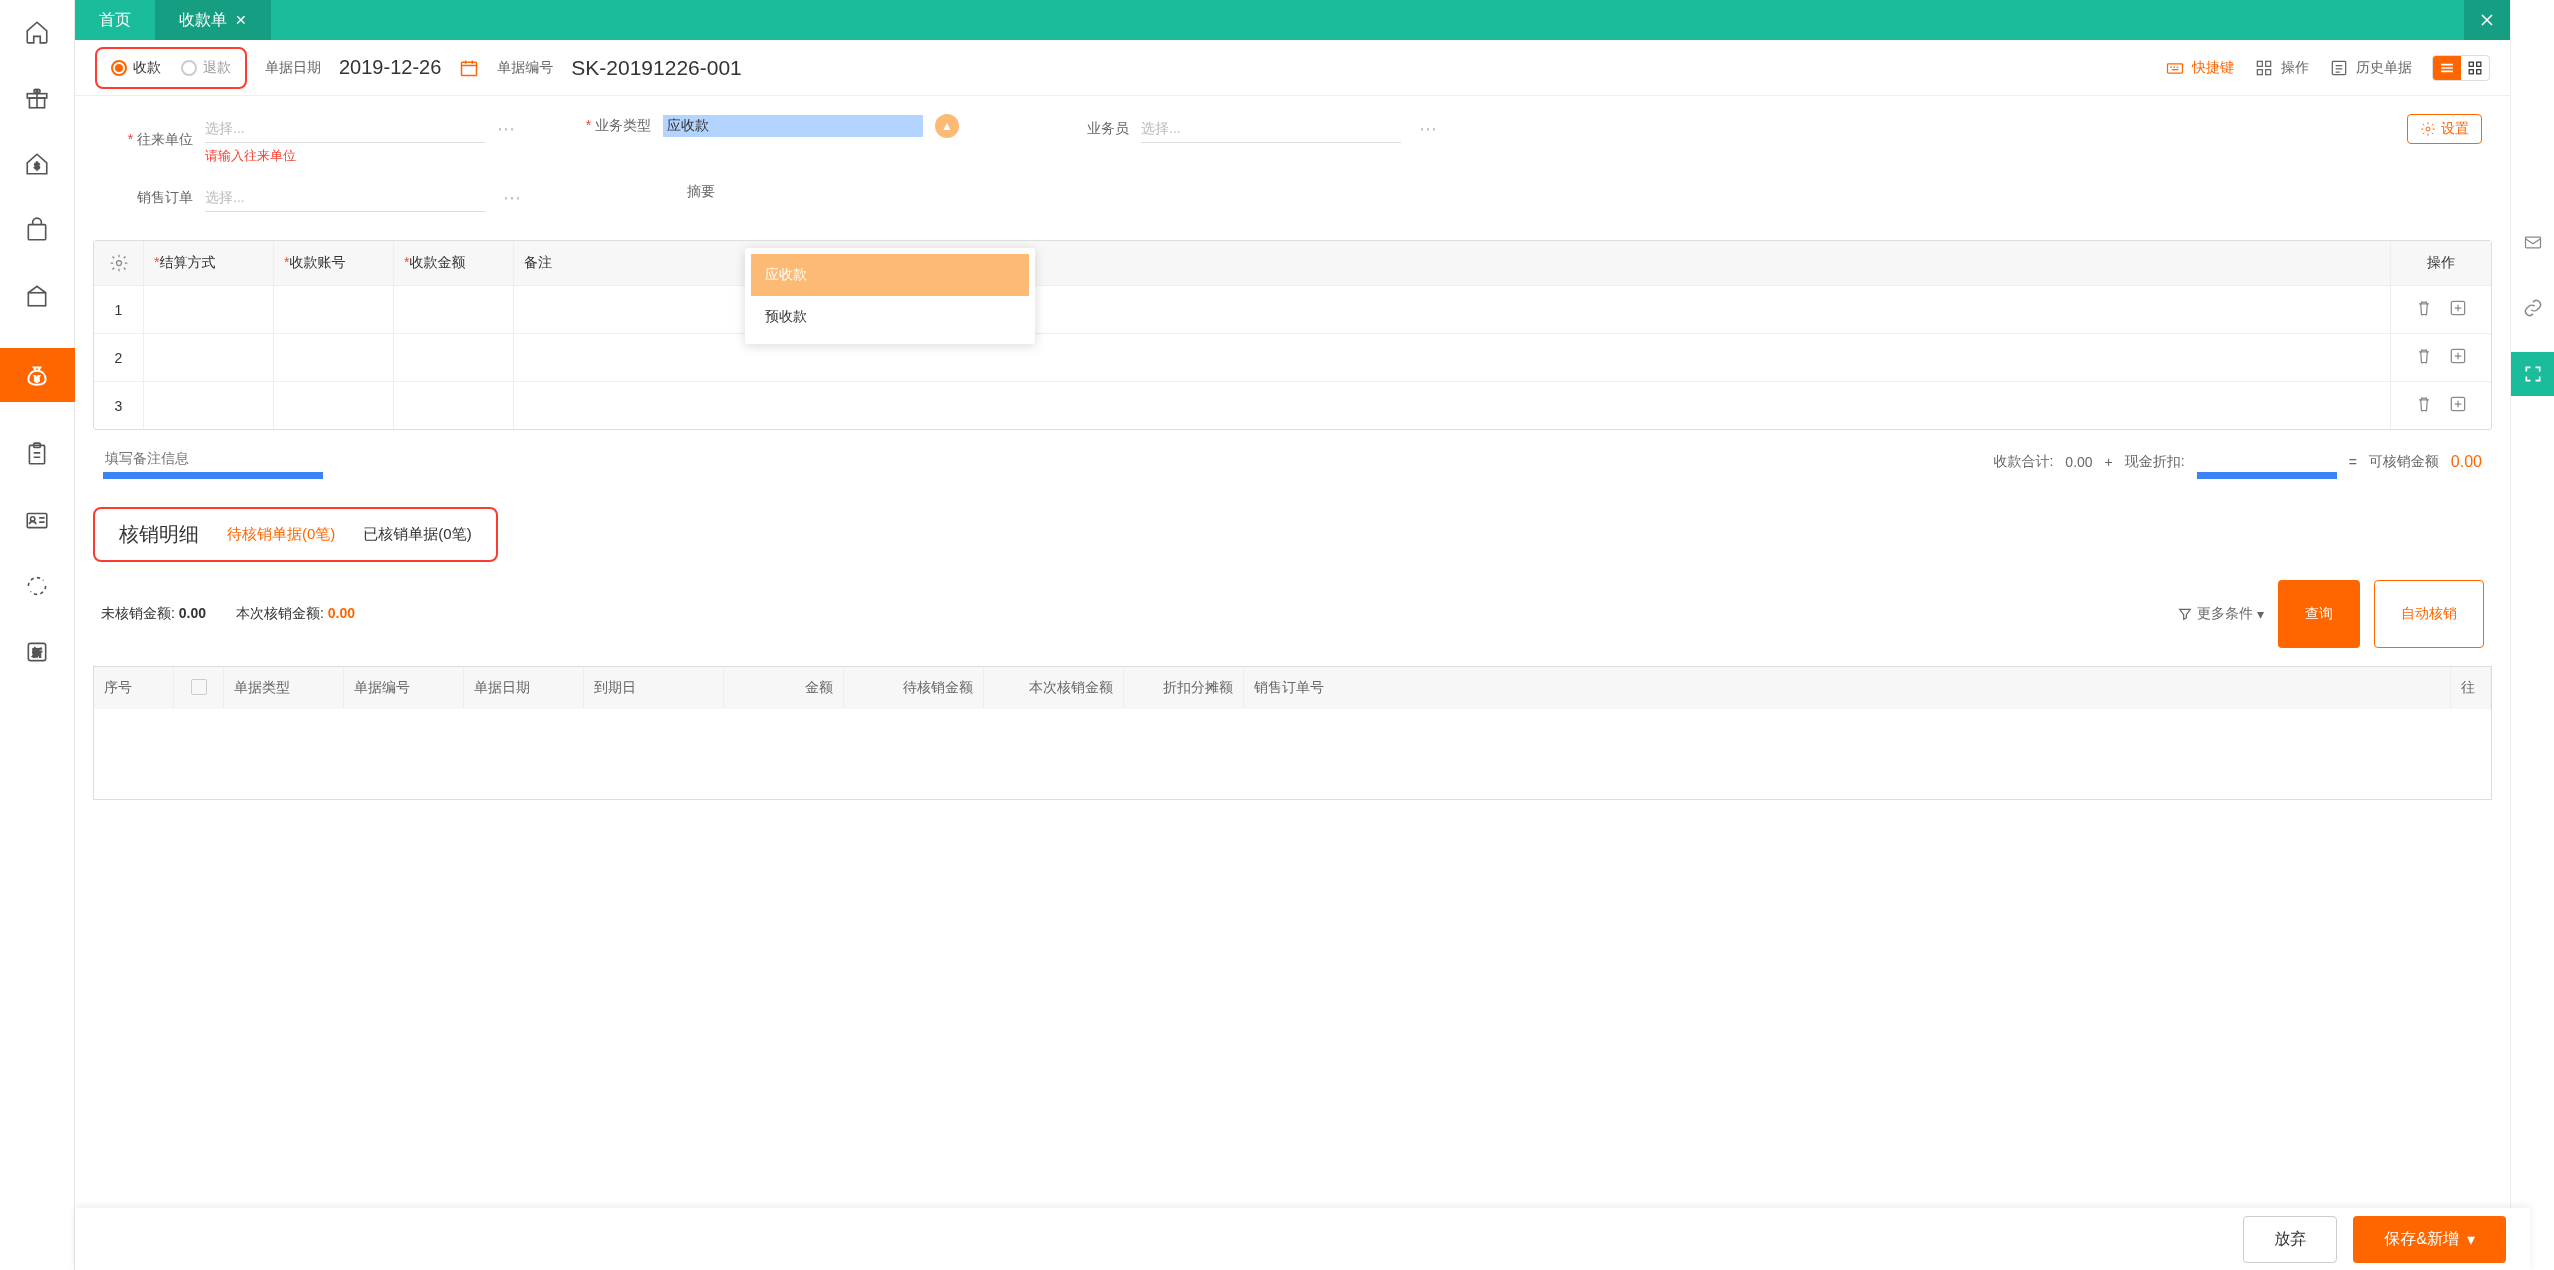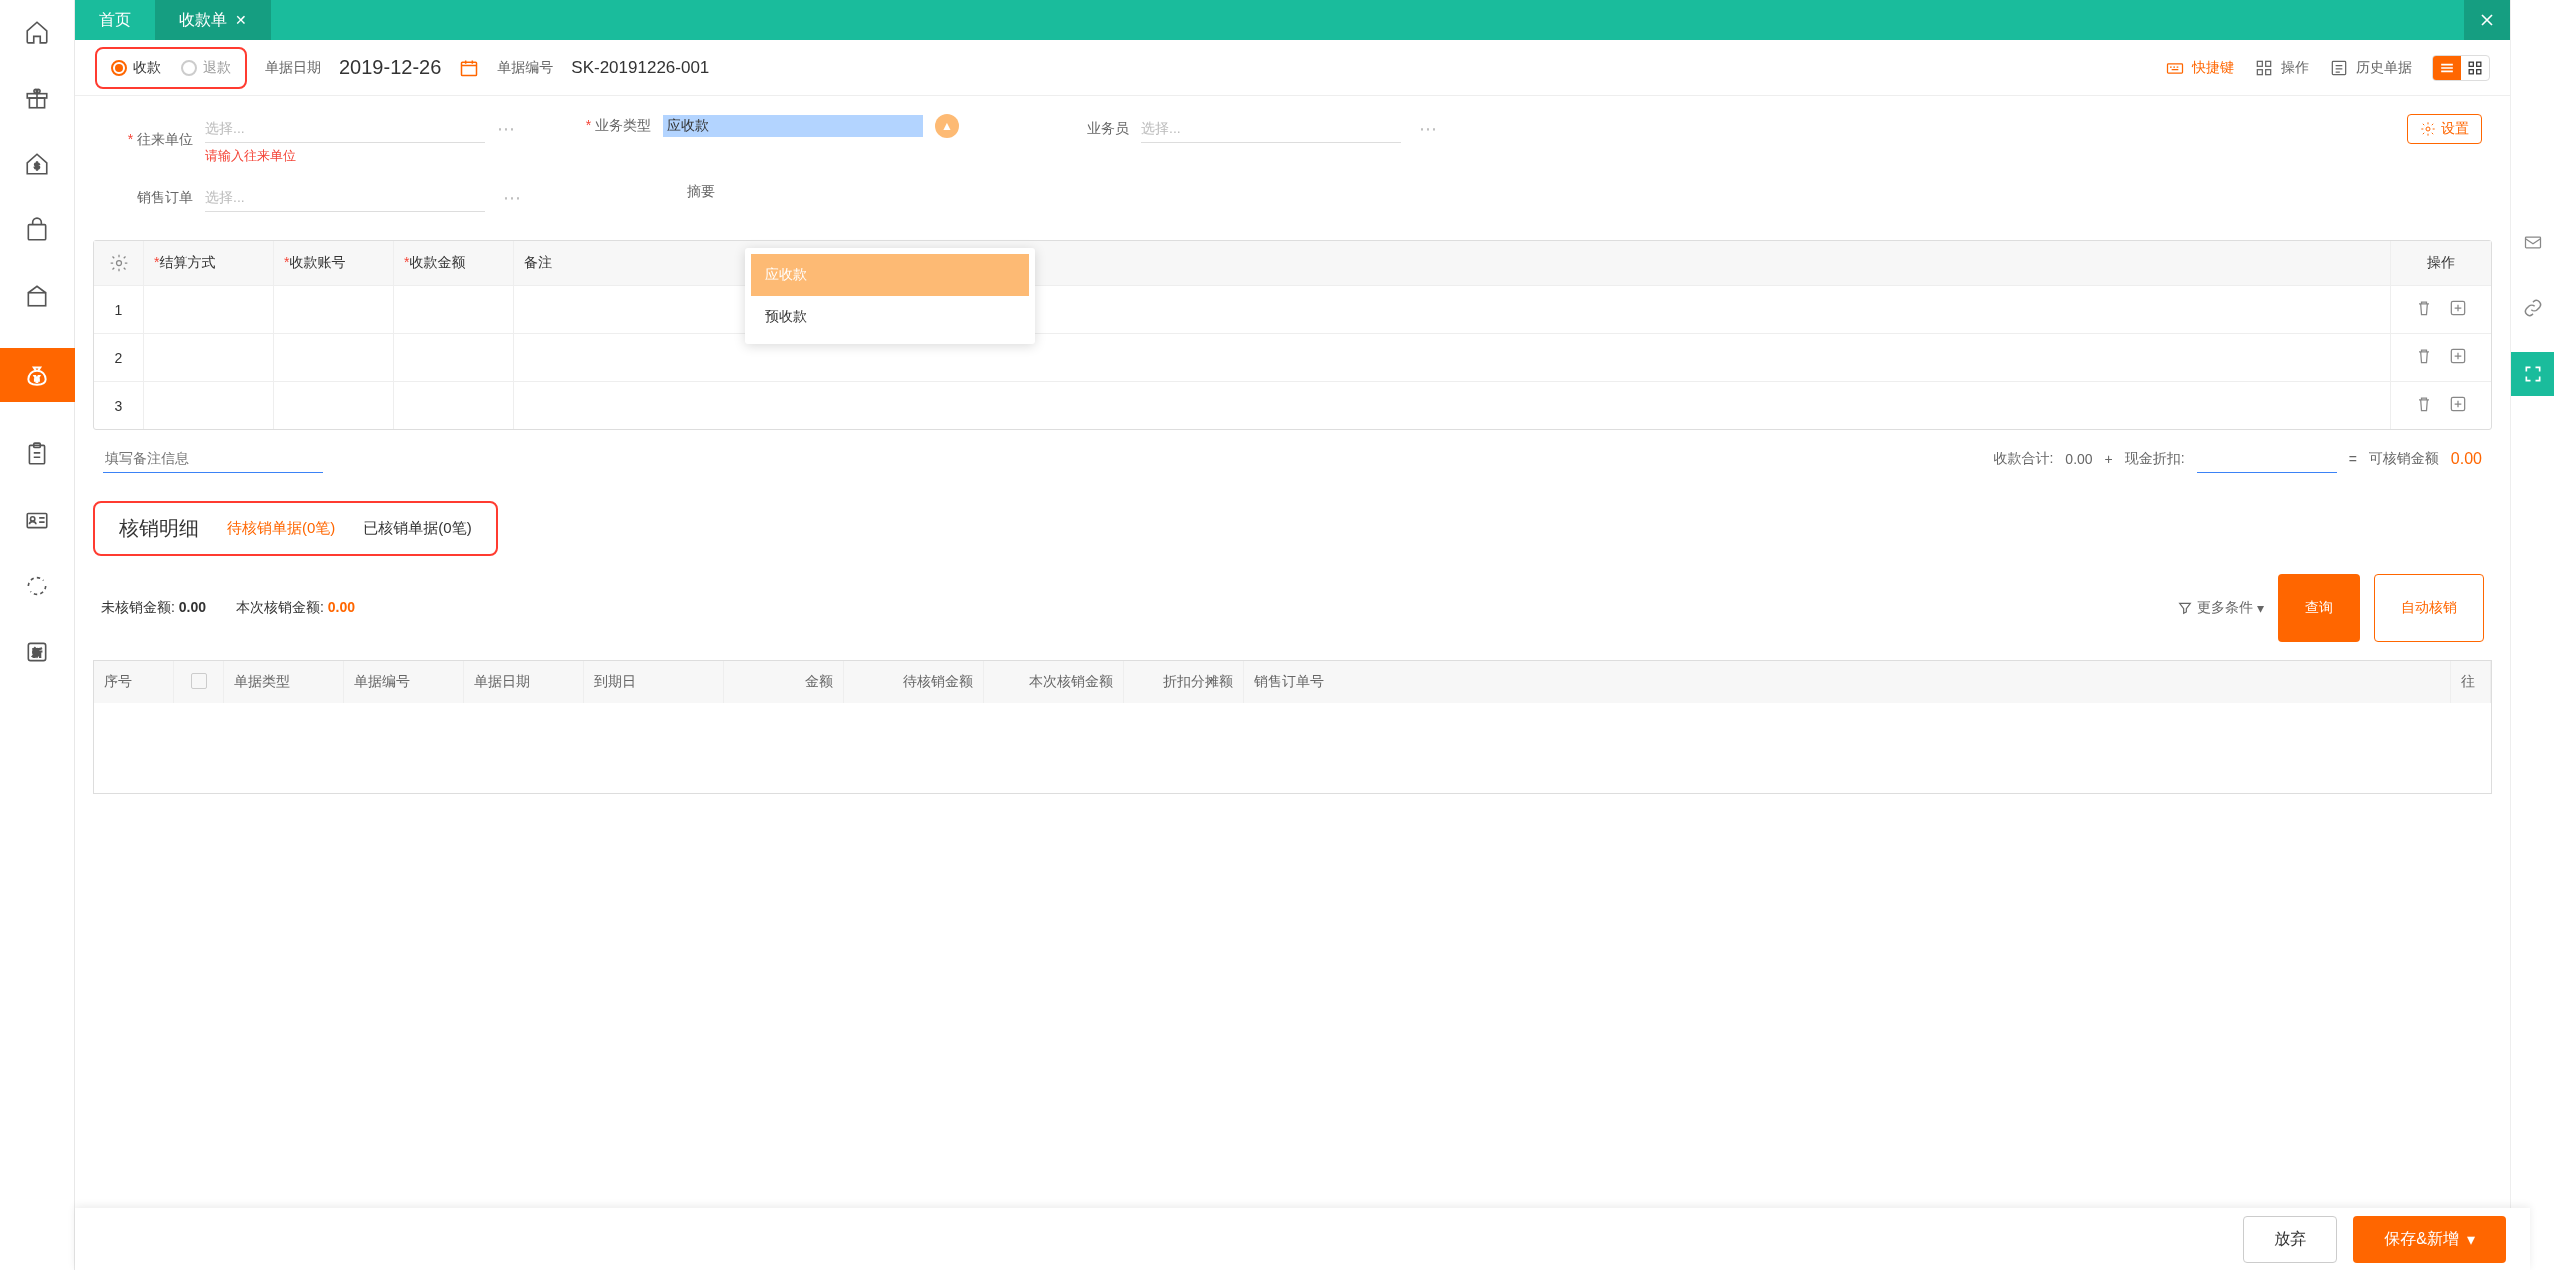--- a/index.html
+++ b/index.html
@@ -65,21 +65,21 @@
     .c-method { width: 130px; }
     .c-acct { width: 120px; }
     .c-amt { width: 120px; }
     .c-note { flex: 1; }
     .c-ops { width: 100px; justify-content: center; gap: 14px; }
     .cell .req-label { color: #333; }
     .cell .req-label::before { content: "*"; color: #f44336; }
     .op-icon { cursor: pointer; color: #888; }
     
     .summary { display: flex; align-items: center; padding: 14px 28px 20px; gap: 24px; }
-    .summary input { border: none; border-bottom: 1px solid #3b82f6; padding: 6px 2px; font-size: 14px; width: 220px; }
+    .summary input { border: none; border-bottom: 7px solid #3b82f6; padding: 6px 2px; font-size: 14px; width: 220px; }
     .summary .right { margin-left: auto; display: flex; align-items: center; gap: 12px; color: #666; }
     .summary .orange { color: #f60; font-size: 16px; }
     
     .verify-section { margin: 8px 18px 0; }
     .verify-head { border: 2.5px solid #ff3b30; border-radius: 8px; display: inline-flex; align-items: center; padding: 12px 24px; gap: 28px; }
     .verify-title { font-size: 20px; }
     .verify-tab { font-size: 15px; cursor: pointer; }
     .verify-tab.active { color: #f60; }
     .verify-bar { display: flex; align-items: center; padding: 18px 8px; gap: 30px; }
     .verify-bar .right { margin-left: auto; display: flex; align-items: center; gap: 14px; }
@@ -208,21 +208,21 @@
           <span style="color:#999">退款</span>
         </div>
       </div>
       <span class="toolbar-label">单据日期</span>
       <span class="toolbar-value">2019-12-26</span>
       <span class="cal-icon"><svg viewBox="0 0 24 24" fill="none" stroke="currentColor" stroke-width="1.8">
             <rect x="3" y="5" width="18" height="16" rx="1"></rect>
             <path d="M3 9h18M8 3v4M16 3v4"></path>
           </svg></span>
       <span class="toolbar-label">单据编号</span>
-      <span style="font-size:17px">SK-20191226-001</span>
+      <span style="font-size:21px">SK-20191226-001</span>
 
       <div class="toolbar-right">
         <div class="toolbar-btn orange">
           <svg viewBox="0 0 24 24" fill="none" stroke="currentColor" stroke-width="1.5">
               <rect x="3" y="7" width="18" height="11" rx="1"></rect>
               <path d="M6 11h2M10 11h2M14 11h2M8 14h8"></path>
             </svg>
           <span>快捷键</span>
         </div>
         <div class="toolbar-btn">

